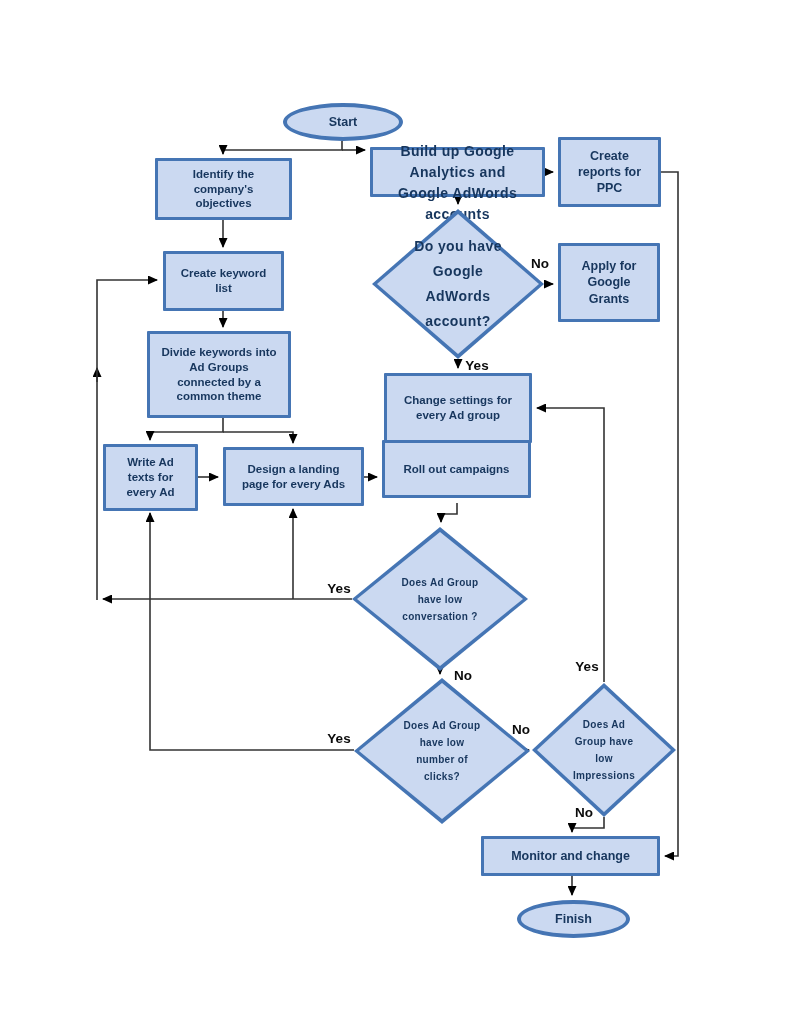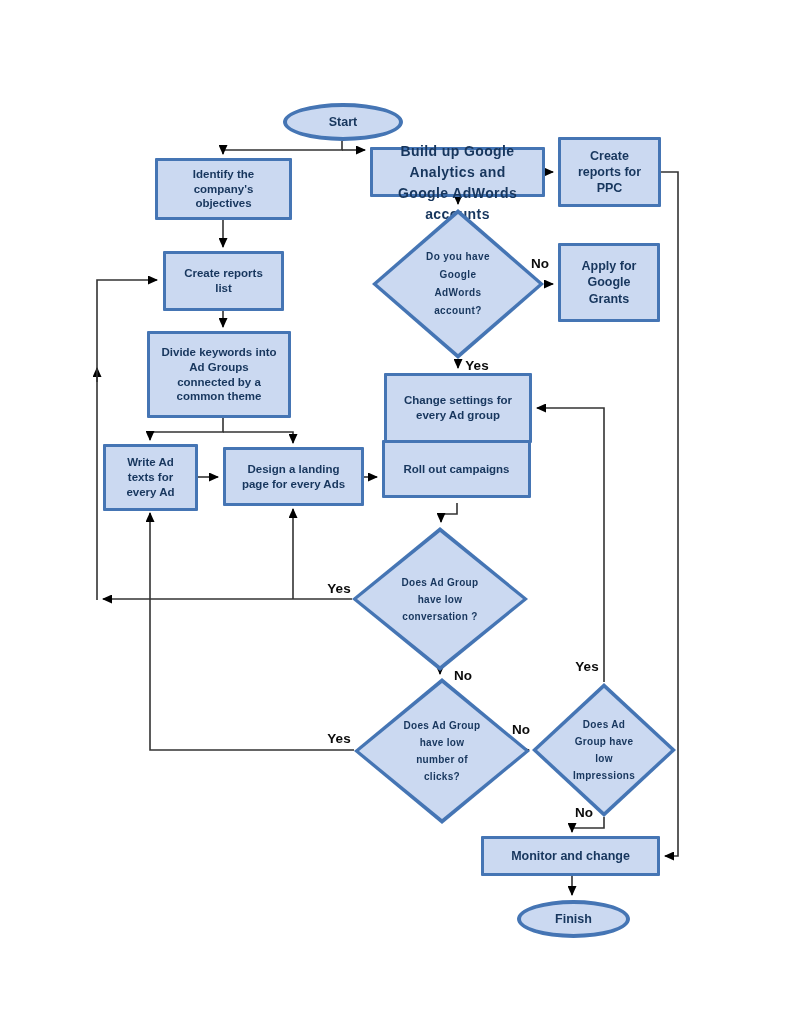--- a/index.html
+++ b/index.html
@@ -26,21 +26,21 @@
   .d-outer{inset:0;background:var(--border);}
   .d-inner{inset:5px;background:var(--fill);}
   .lbl{
     position:relative;z-index:3;white-space:pre-line;font-weight:bold;
     line-height:1.3;color:var(--ink);
   }
   .t-md{font-size:11.5px;}
   .t-lg{font-size:12.5px;text-align:center;}
   .t-sm{font-size:14px;letter-spacing:.4px;line-height:1.5;margin-top:21px;}
   .t-dia{font-size:10px;letter-spacing:.3px;line-height:1.7;}
-  .t-dia2{font-size:10px;letter-spacing:.4px;line-height:1.8;}
+  .t-dia2{font-size:14px;letter-spacing:.4px;line-height:1.8;}
   .elabel{
     position:absolute;z-index:4;transform:translate(-50%,-50%);
     font-size:13.5px;font-weight:700;color:#0a0a0a;white-space:nowrap;
   }
 </style>
 </head>
 <body>
 
 <div id="canvas">
 
@@ -83,21 +83,21 @@
   <div class="node rect" style="left:155px;top:158px;width:137px;height:62px">
     <span class="lbl t-md">Identify the
 company's
 objectives</span>
   </div>
 
   <div class="node ellipse" style="left:517px;top:900px;width:113px;height:38px">
     <span class="lbl t-lg">Finish</span>
   </div>
   <div class="node rect" style="left:163px;top:251px;width:121px;height:60px">
-    <span class="lbl t-md">Create reports
+    <span class="lbl t-md">Create keyword
 list</span>
   </div>
   <div class="node rect" style="left:147px;top:331px;width:144px;height:87px">
     <span class="lbl t-md">Divide keywords into
 Ad Groups
 connected by a
 common theme</span>
   </div>
   <div class="node rect" style="left:103px;top:444px;width:95px;height:67px">
     <span class="lbl t-md">Write Ad

